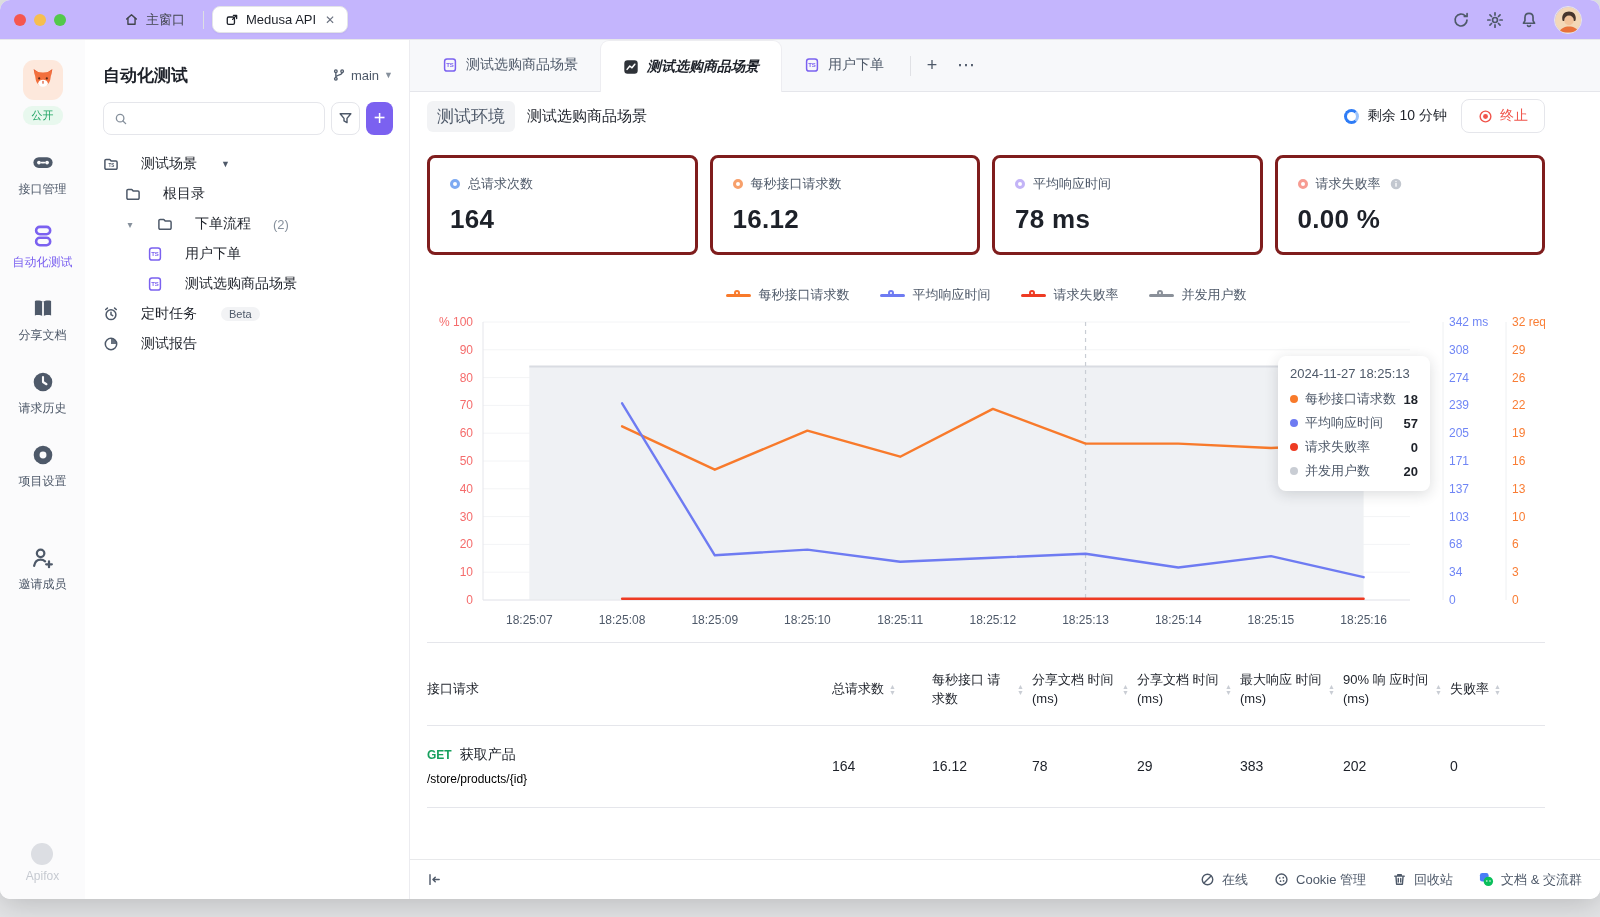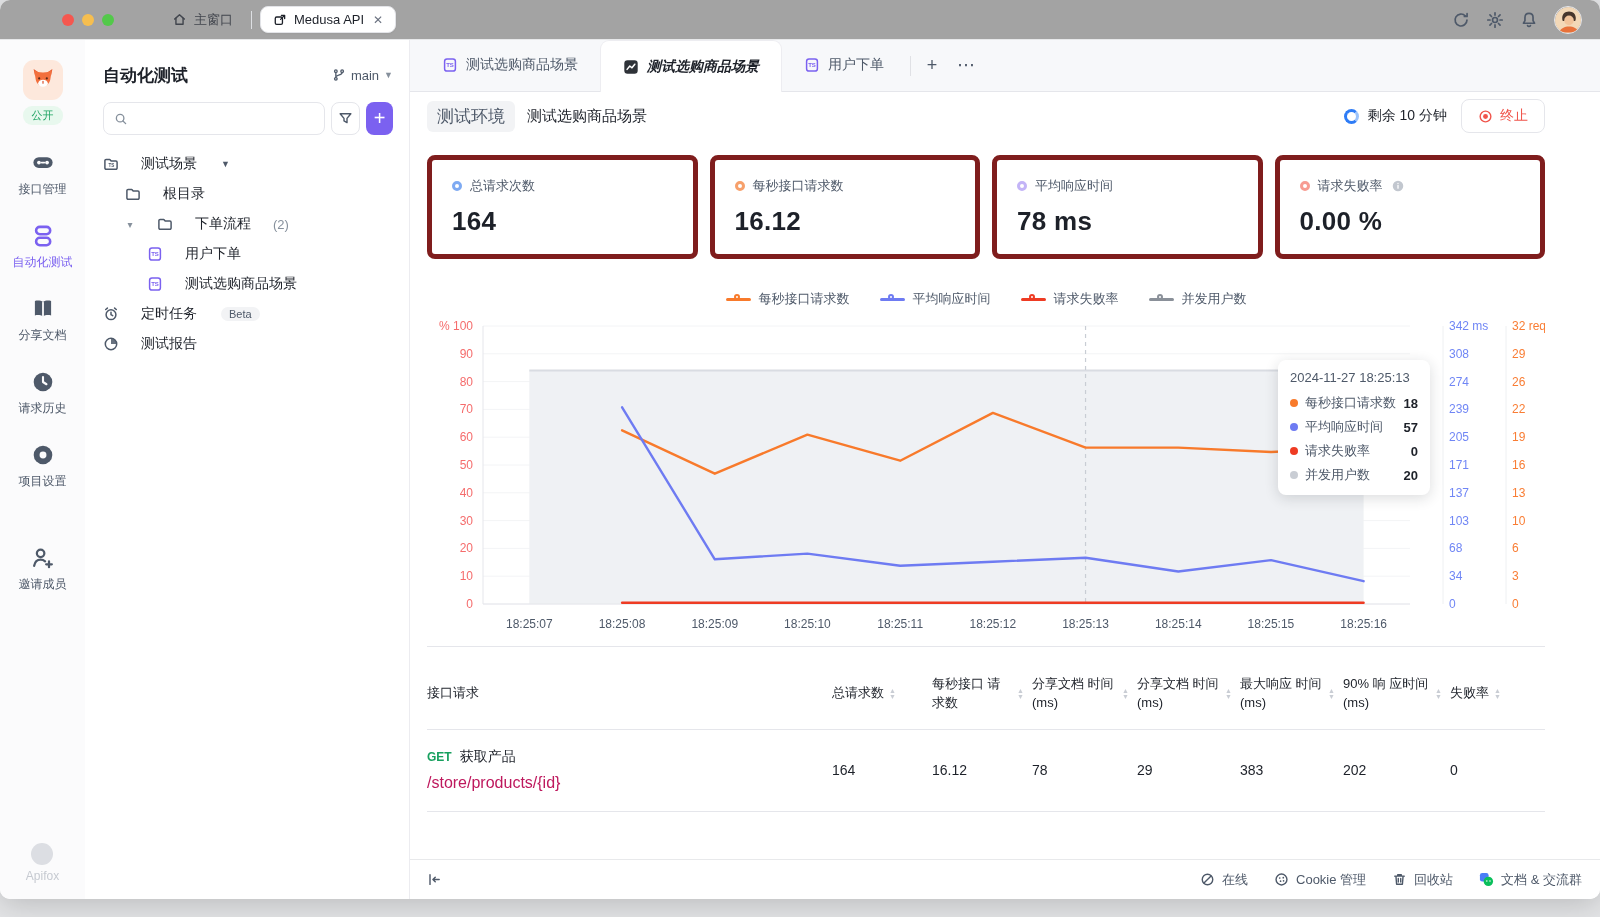--- a/index.html
+++ b/index.html
@@ -1,19 +1,19 @@
 <!DOCTYPE html>
 <html><head>
 <meta charset="utf-8">
 <style>
   html,body{margin:0;padding:0;width:1600px;height:917px;background:#e4e5e7;font-family:"Liberation Sans","DejaVu Sans",sans-serif;-webkit-font-smoothing:antialiased;}
   *{box-sizing:border-box;}
   .window{position:absolute;left:0;top:0;width:1600px;height:899px;background:#fff;border-radius:10px;overflow:hidden;box-shadow:0 6px 30px rgba(0,0,0,.18);}
   
-  .titlebar{height:40px;background:#a3a3a3;border-bottom:1px solid #e7e8ea;display:flex;align-items:center;position:relative;padding-left:48px;}
+  .titlebar{height:40px;background:#c4b5fd;border-bottom:1px solid #e7e8ea;display:flex;align-items:center;position:relative;}
   .lights{display:flex;gap:8px;margin-left:14px;}
   .light{width:12px;height:12px;border-radius:50%;}
   .tb-home{display:flex;align-items:center;gap:7px;margin-left:48px;color:#41454d;font-size:13px;padding:5px 10px;border-radius:7px;}
   .tb-sep{width:1px;height:18px;background:#dddfe3;margin:0 8px;}
   .tb-project{display:flex;align-items:center;gap:7px;background:#fff;border:1px solid #e3e4e8;border-radius:8px;padding:5px 12px;color:#1d2129;font-size:13px;box-shadow:0 1px 2px rgba(0,0,0,.04);}
   .tb-close{color:#6b7280;font-size:12px;margin-left:2px;cursor:pointer;}
   .tb-right{position:absolute;right:18px;top:0;height:40px;display:flex;align-items:center;gap:16px;color:#4e5969;}
   .avatar{width:28px;height:28px;border-radius:50%;overflow:hidden;border:1px solid #e5e6eb;}
   
   .app{display:flex;height:859px;}
@@ -51,21 +51,21 @@
   .run-header{height:48px;display:flex;align-items:center;gap:12px;padding:0 55px 0 17px;}
   .env-badge{background:#f2f3f5;color:#4e5969;font-size:17px;padding:4px 10px;border-radius:6px;}
   .run-title{font-size:15px;color:#1d2129;font-weight:500;}
   .run-right{margin-left:auto;display:flex;align-items:center;gap:14px;}
   .spinner{width:15px;height:15px;border-radius:50%;border:3px solid #2e7cf6;border-right-color:#9cc3fb;}
   .remaining{font-size:14px;color:#1d2129;}
   .btn-stop{display:flex;align-items:center;gap:7px;background:#fff;border:1px solid #e5e6eb;border-radius:8px;padding:7px 16px;color:#f0554c;font-size:14px;cursor:pointer;}
   .content{flex:1;padding-left:17px;overflow:hidden;}
   
   .stats{display:flex;gap:12px;margin-top:15px;width:1118px;}
-  .stat-card{flex:1;background:#fff;border:5px solid #7f1d1d;border-radius:8px;padding:17px 20px;}
+  .stat-card{flex:1;background:#fff;border:3px solid #7f1d1d;border-radius:8px;padding:17px 20px;}
   .stat-label{display:flex;align-items:center;gap:8px;color:#4e5969;font-size:13px;}
   .ring{width:10px;height:10px;border-radius:50%;border:3px solid;}
   .stat-value{margin-top:11px;font-size:26px;font-weight:bold;color:#1d2129;letter-spacing:.3px;}
   
   .chart-section{position:relative;width:1118px;border-bottom:1px solid #e5e6eb;}
   .legend{display:flex;justify-content:center;gap:30px;padding-top:40px;height:22px;}
   .legend-item{display:flex;align-items:center;gap:8px;font-size:13px;color:#4e5969;cursor:pointer;}
   .lmark{position:relative;width:25px;height:11px;}
   .lmark i{position:absolute;left:0;right:0;top:4.5px;height:2.5px;border-radius:2px;}
   .lmark b{position:absolute;left:8px;top:0.5px;width:6px;height:6px;border:2.5px solid;border-radius:50%;background:#fff;}
@@ -77,21 +77,21 @@
   .tt-val{margin-left:auto;color:#1d2129;font-weight:bold;}
   
   .table{width:1118px;}
   .t-head{display:grid;grid-template-columns:405px 100px 100px 105px 103px 103px 107px 95px;padding:28px 0 16px;border-bottom:1px solid #e5e6eb;align-items:center;}
   .t-h{display:flex;align-items:center;gap:5px;font-size:13px;color:#1d2129;font-weight:500;padding-right:8px;line-height:1.45;}
   .sorter{display:flex;flex-direction:column;color:#c9cdd4;font-size:7px;line-height:.9;flex:none;}
   .t-row{display:grid;grid-template-columns:405px 100px 100px 105px 103px 103px 107px 95px;align-items:center;height:82px;border-bottom:1px solid #e5e6eb;}
   .t-cell{font-size:14px;color:#1d2129;}
   .api-name{font-size:14px;color:#1d2129;display:flex;gap:8px;align-items:center;}
   .api-method{font-weight:bold;font-size:12px;}
-  .api-path{margin-top:8px;font-size:16px;color:#be185d;}
+  .api-path{margin-top:8px;font-size:12px;color:#000000;}
   
   .status-bar{height:40px;border-top:1px solid #e8e9eb;display:flex;align-items:center;padding:0 18px 0 17px;color:#4e5969;font-size:13px;}
   .st-right{margin-left:auto;display:flex;align-items:center;gap:26px;}
   .st-item{display:flex;align-items:center;gap:7px;cursor:pointer;}
   .icon{display:inline-flex;align-items:center;justify-content:center;}
   svg{display:block;}
 </style>
 </head>
 <body>
 

